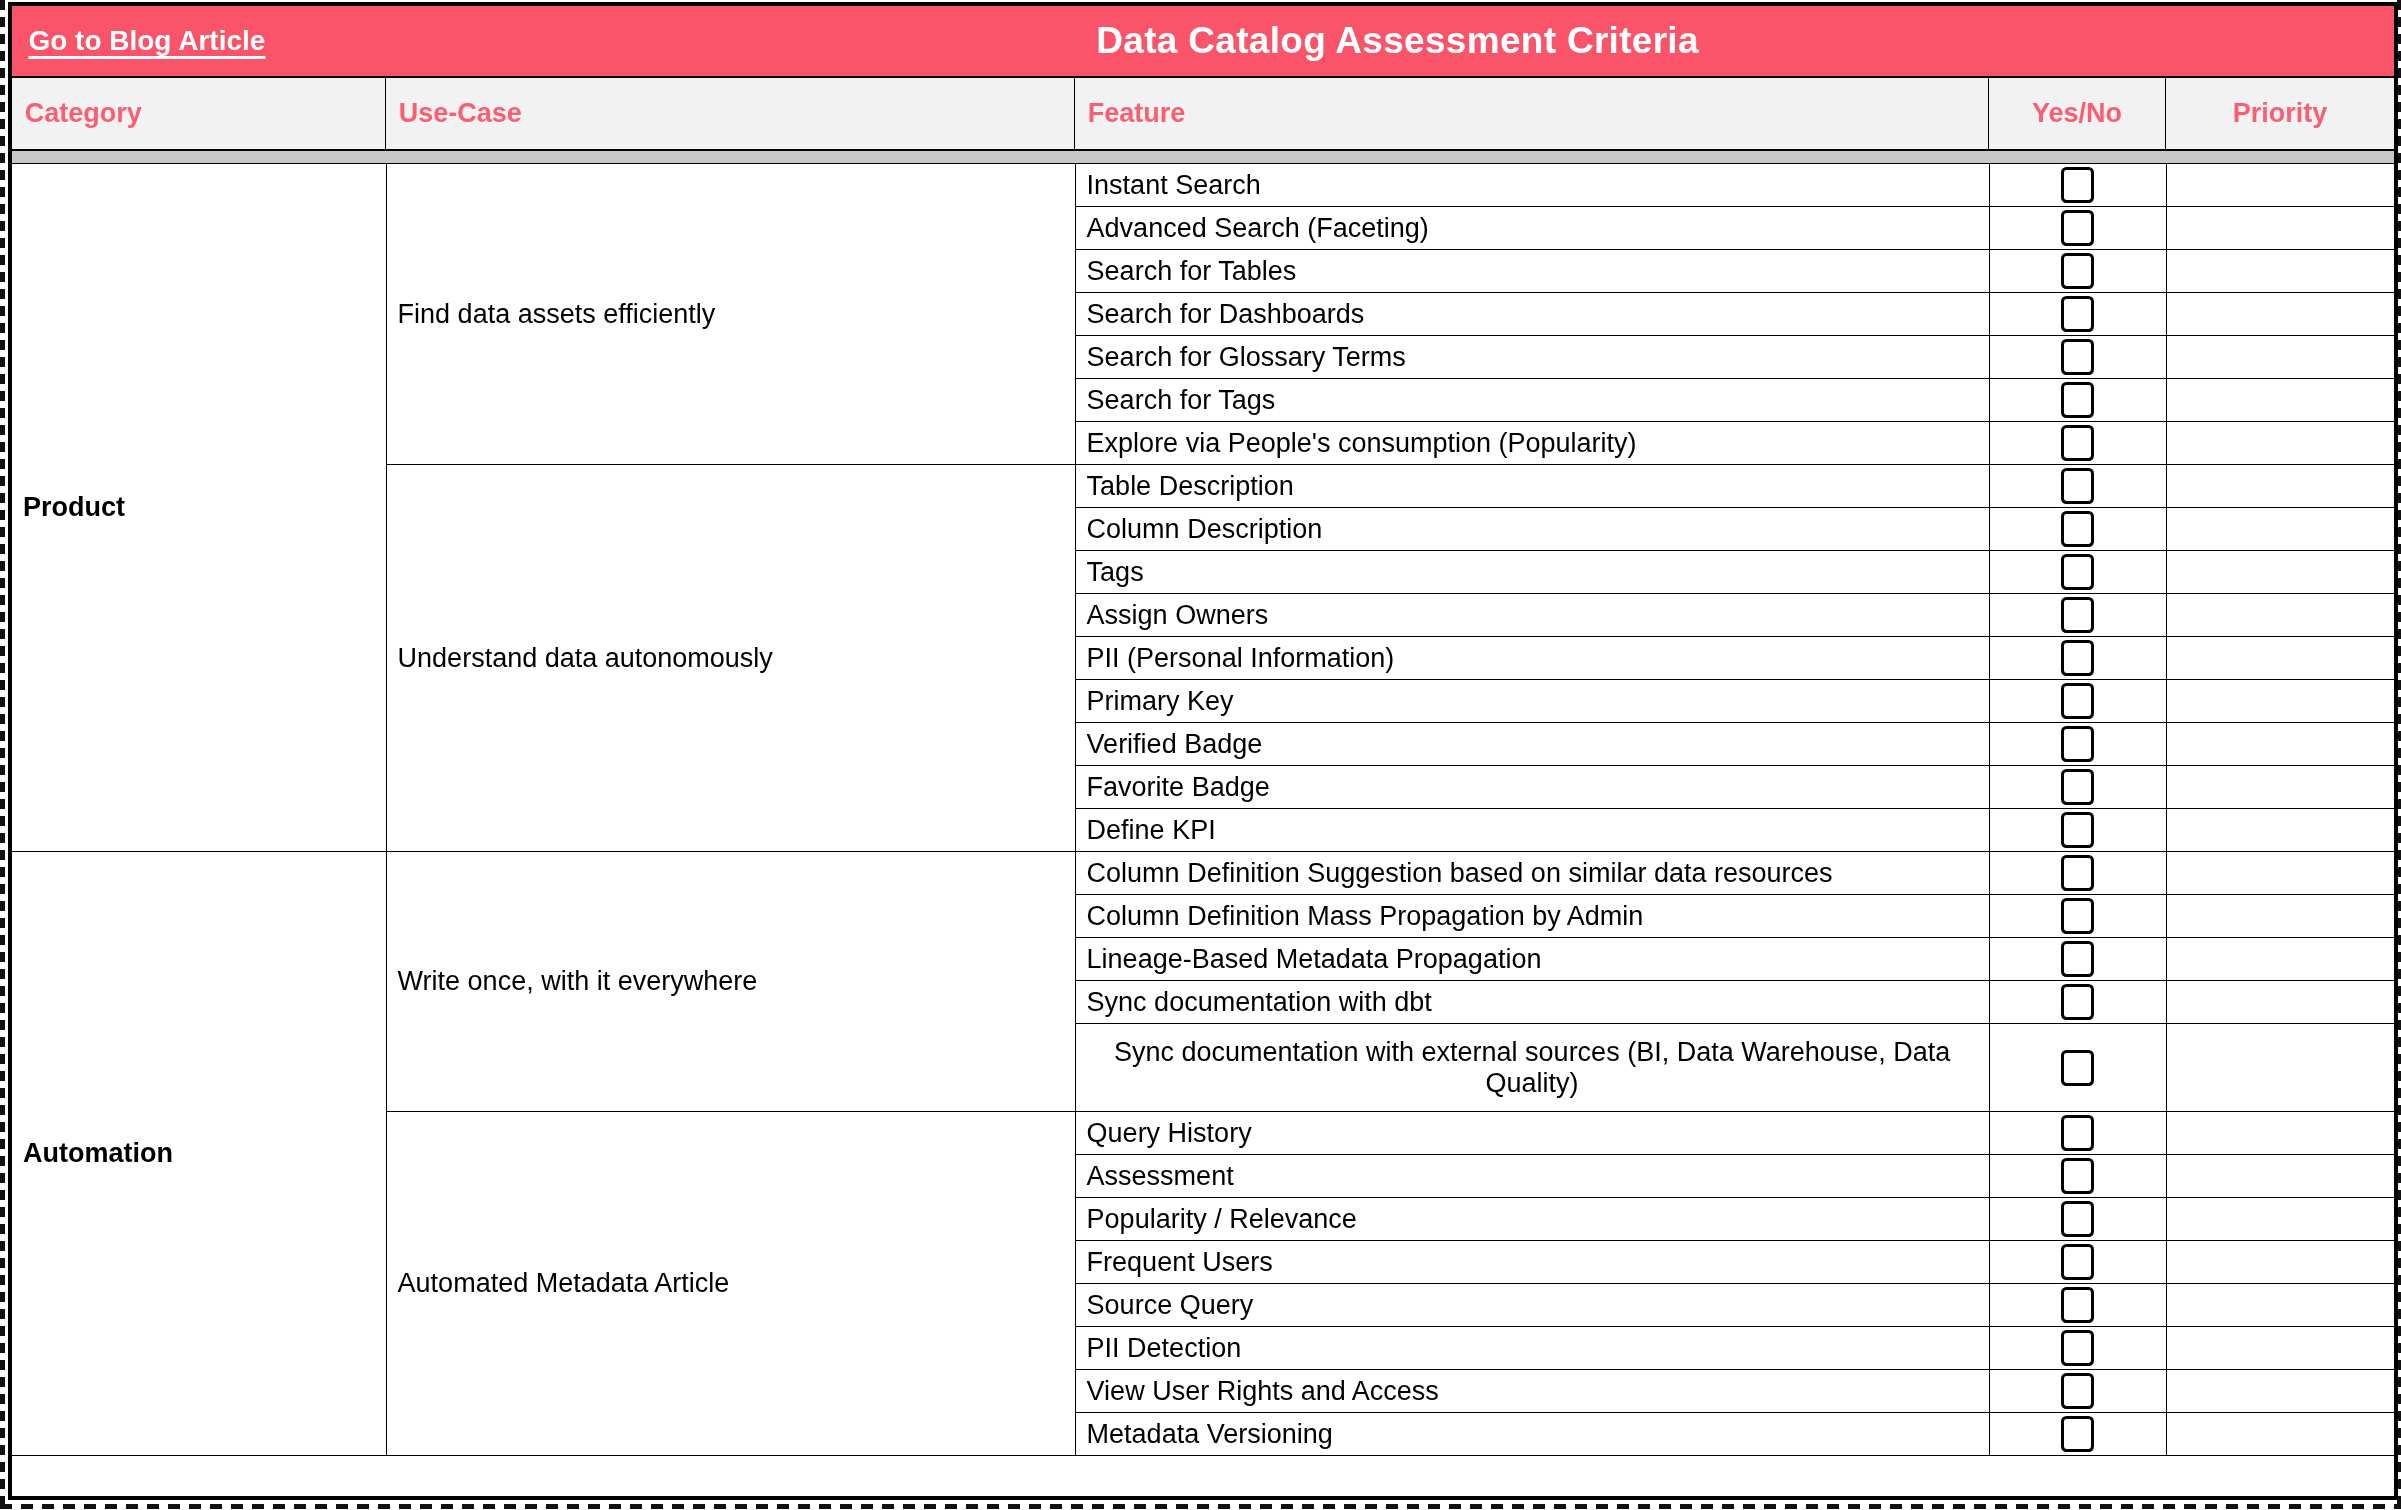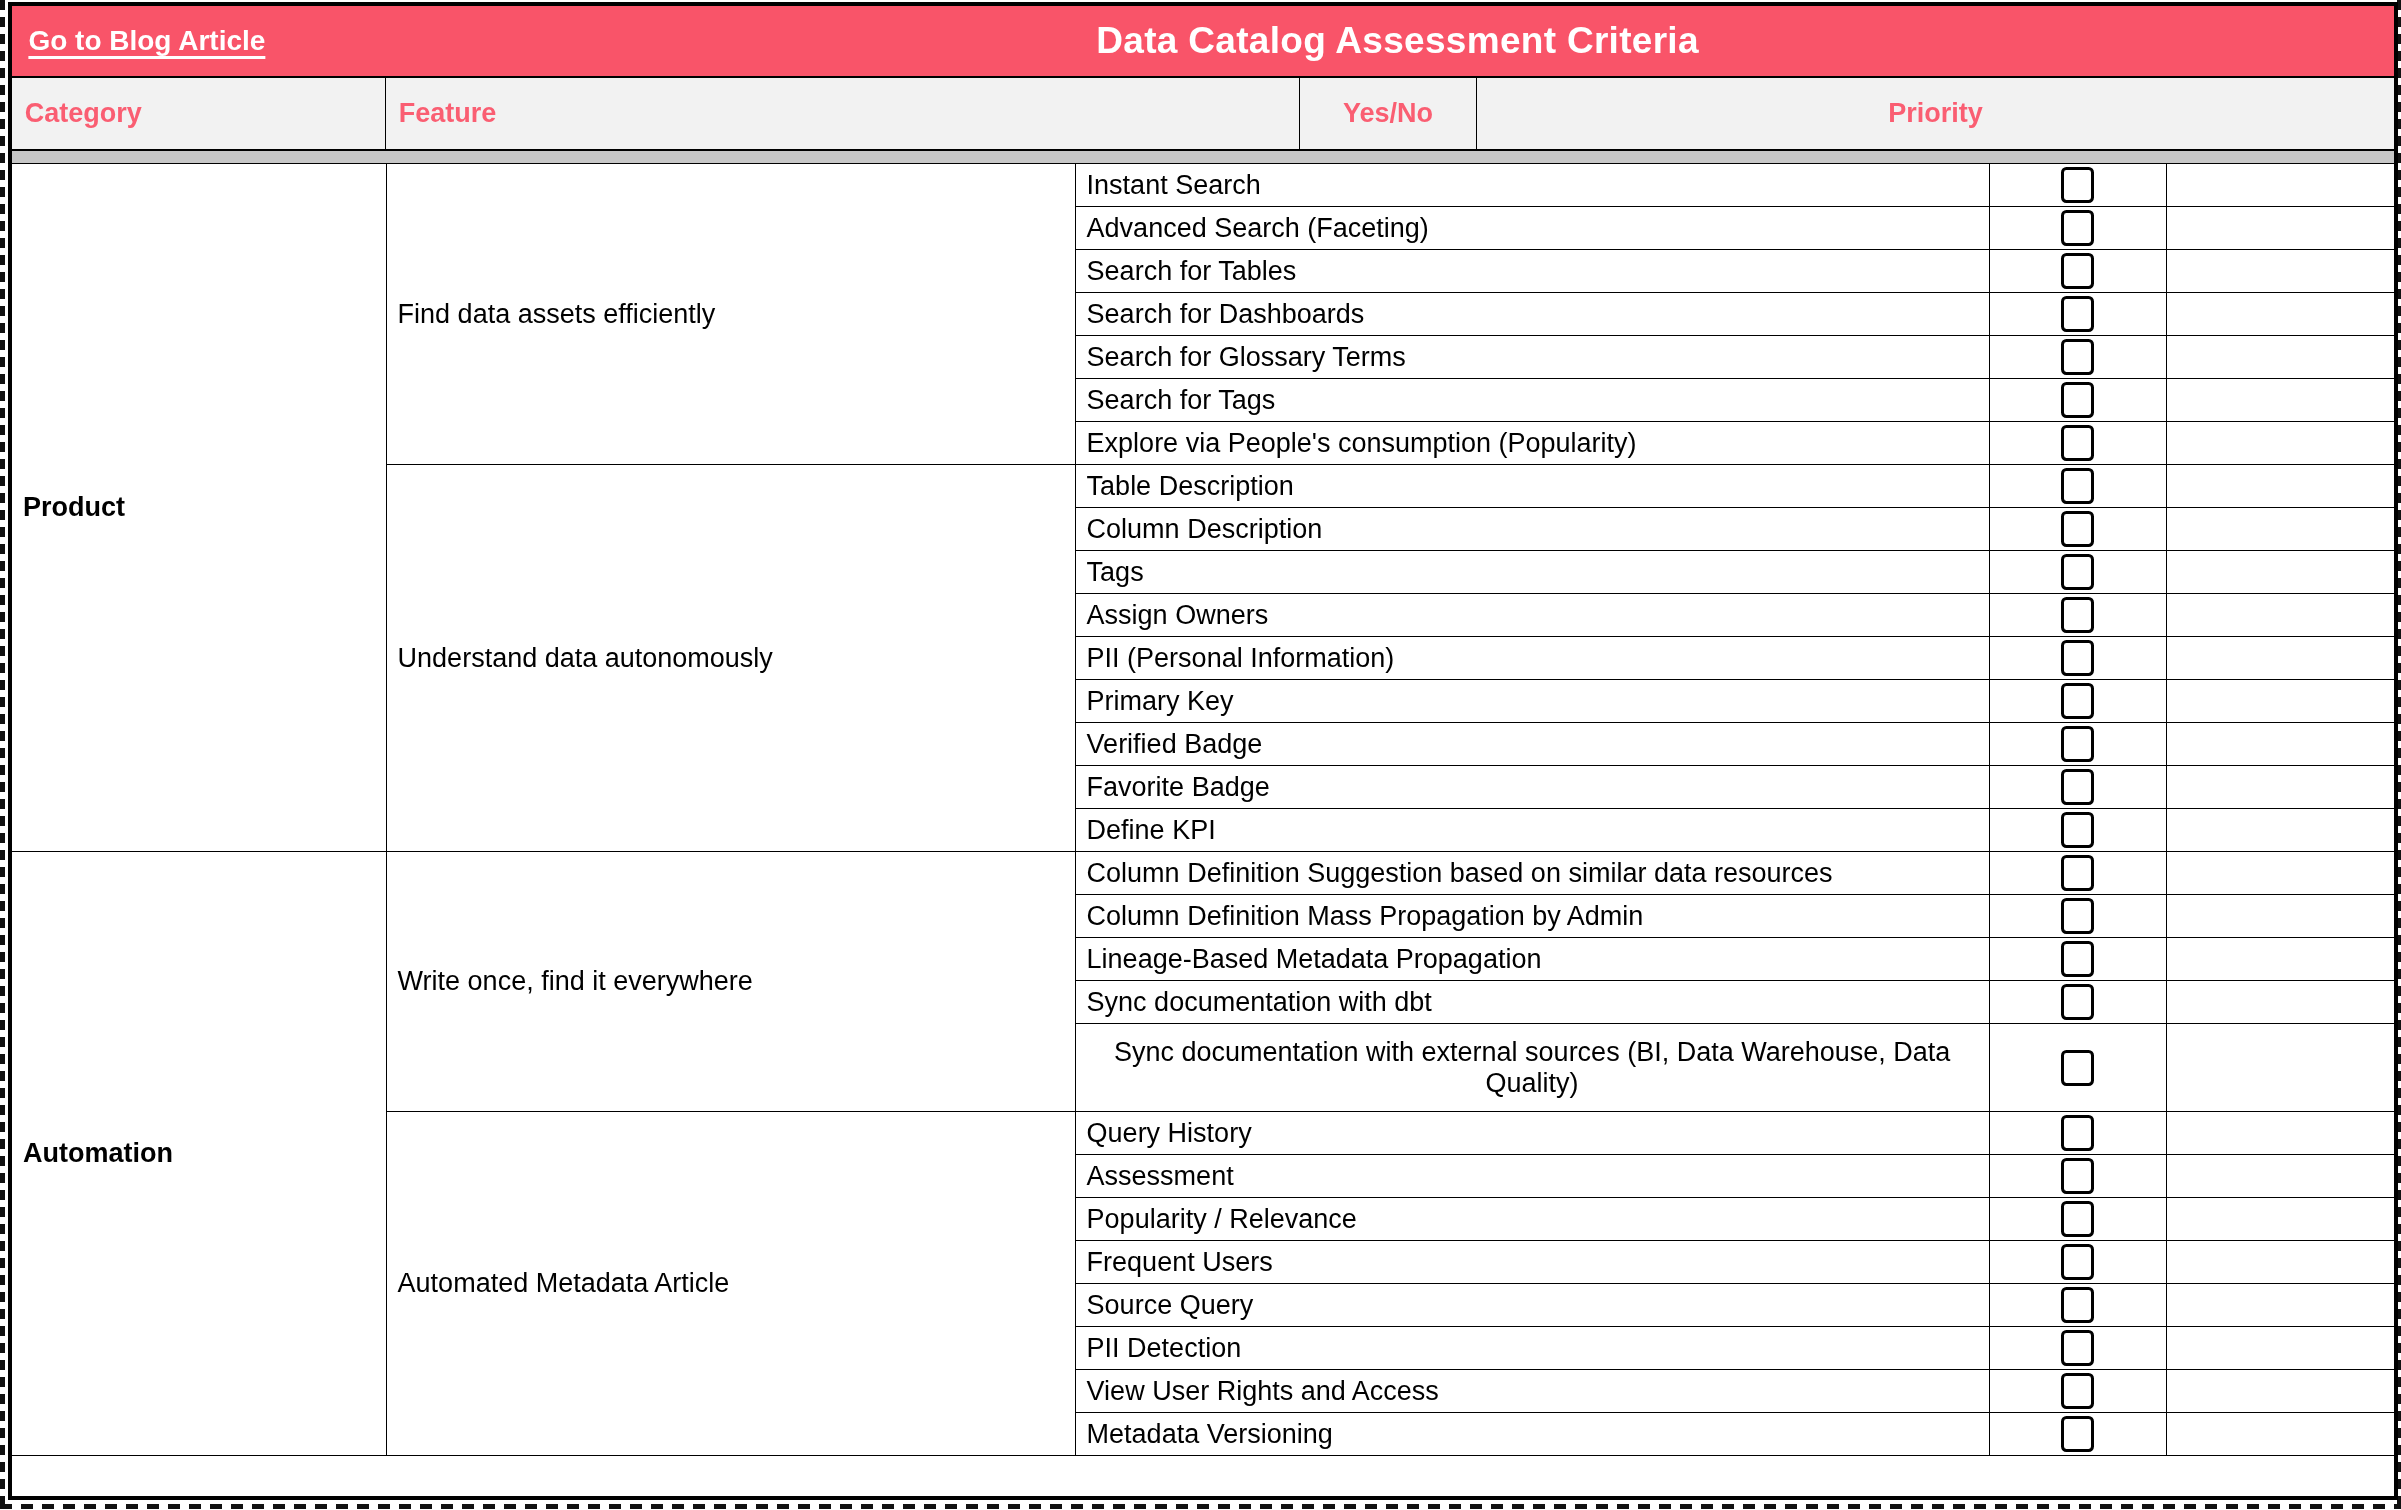--- a/index.html
+++ b/index.html
@@ -70,20 +70,21 @@
 
   <div class="sheet">
 
     <div class="banner" id="banner" style="background: rgb(249, 84, 105);">
       <a class="blog-link">Go to Blog Article</a>
       <div class="banner-title">Data Catalog Assessment Criteria</div>
     </div>
 
     <div class="col-headers" id="col-headers" style="background: rgb(242, 242, 242); color: rgb(250, 94, 114);">
       <div class="ch c1">Category</div>
+      <div class="ch c2">Use-Case</div>
       <div class="ch c3">Feature</div>
       <div class="ch c4">Yes/No</div>
       <div class="ch c5">Priority</div>
     </div>
 
     <div class="frozen-divider" id="frozen-divider" style="background: rgb(199, 199, 199);"></div>
 
     <table class="grid">
       <colgroup>
           <col class="g1">
@@ -171,21 +172,21 @@
             <td class="yesno"><span class="checkbox"></span></td>
             <td class="priority"></td>
           </tr>
           <tr>
             <td class="feature">Define KPI</td>
             <td class="yesno"><span class="checkbox"></span></td>
             <td class="priority"></td>
           </tr>
           <tr>
             <td class="category" rowspan="13">Automation</td>
-            <td class="usecase" rowspan="5">Write once, find it everywhere</td>
+            <td class="usecase" rowspan="5">Write once, with it everywhere</td>
             <td class="feature">Column Definition Suggestion based on similar data resources</td>
             <td class="yesno"><span class="checkbox"></span></td>
             <td class="priority"></td>
           </tr>
           <tr>
             <td class="feature">Column Definition Mass Propagation by Admin</td>
             <td class="yesno"><span class="checkbox"></span></td>
             <td class="priority"></td>
           </tr>
           <tr>

